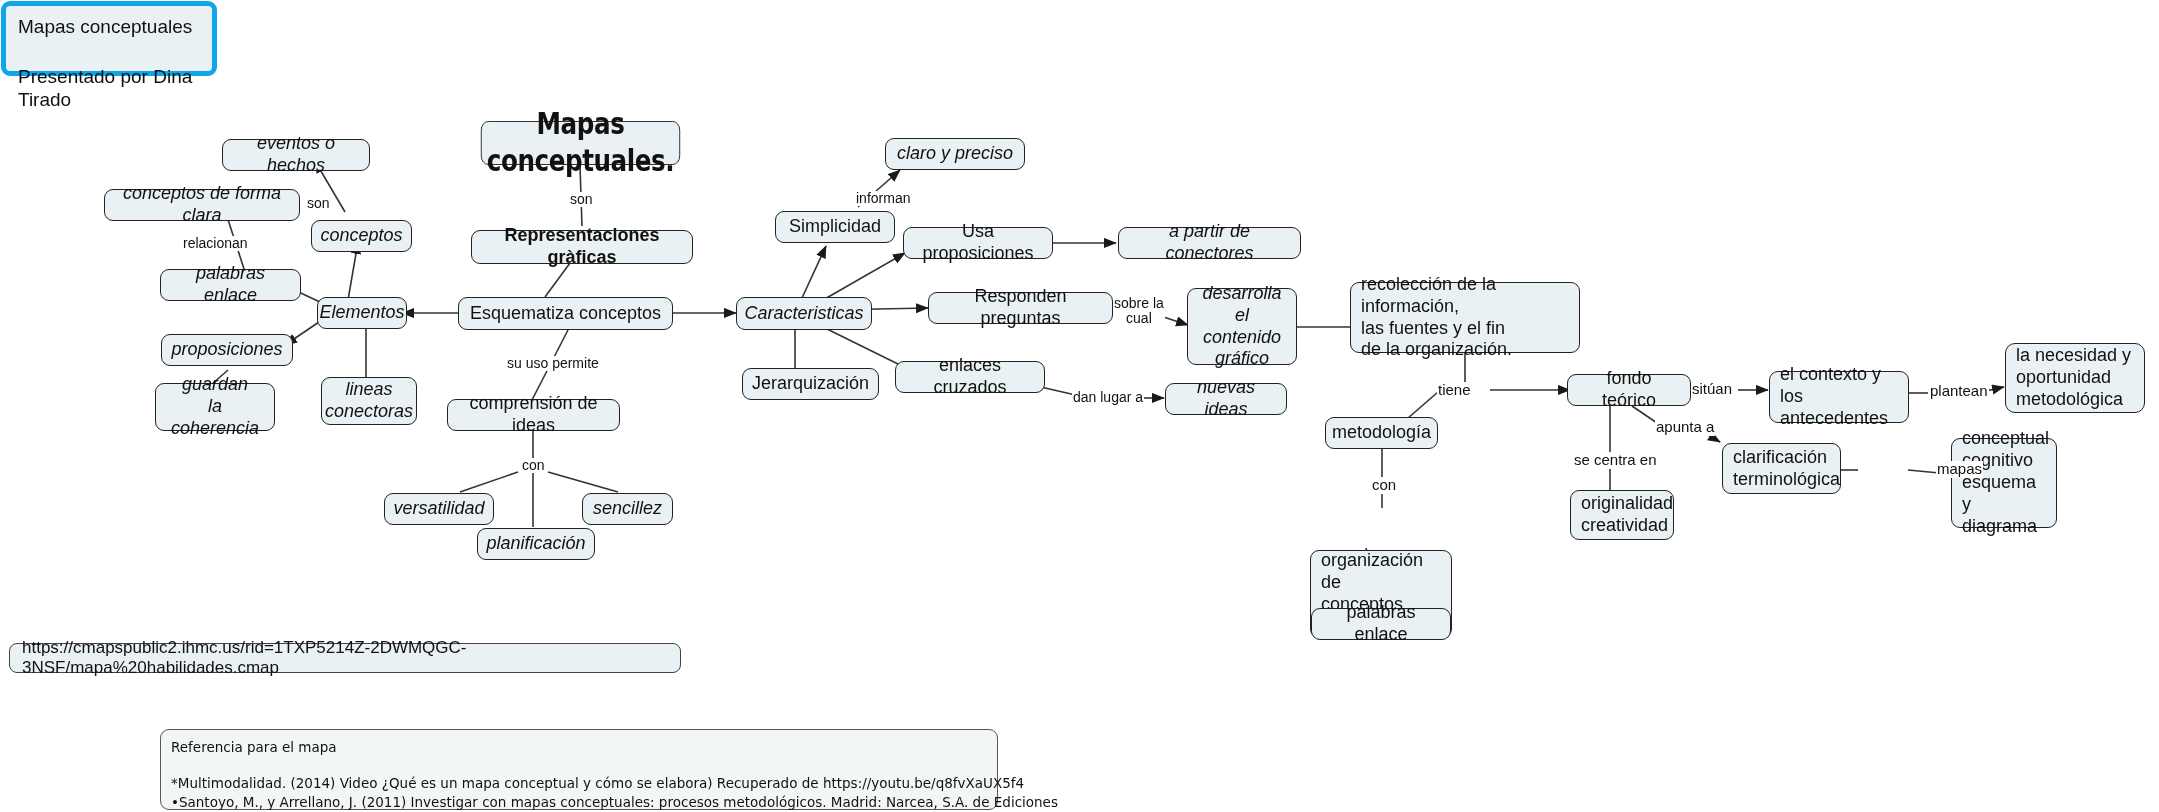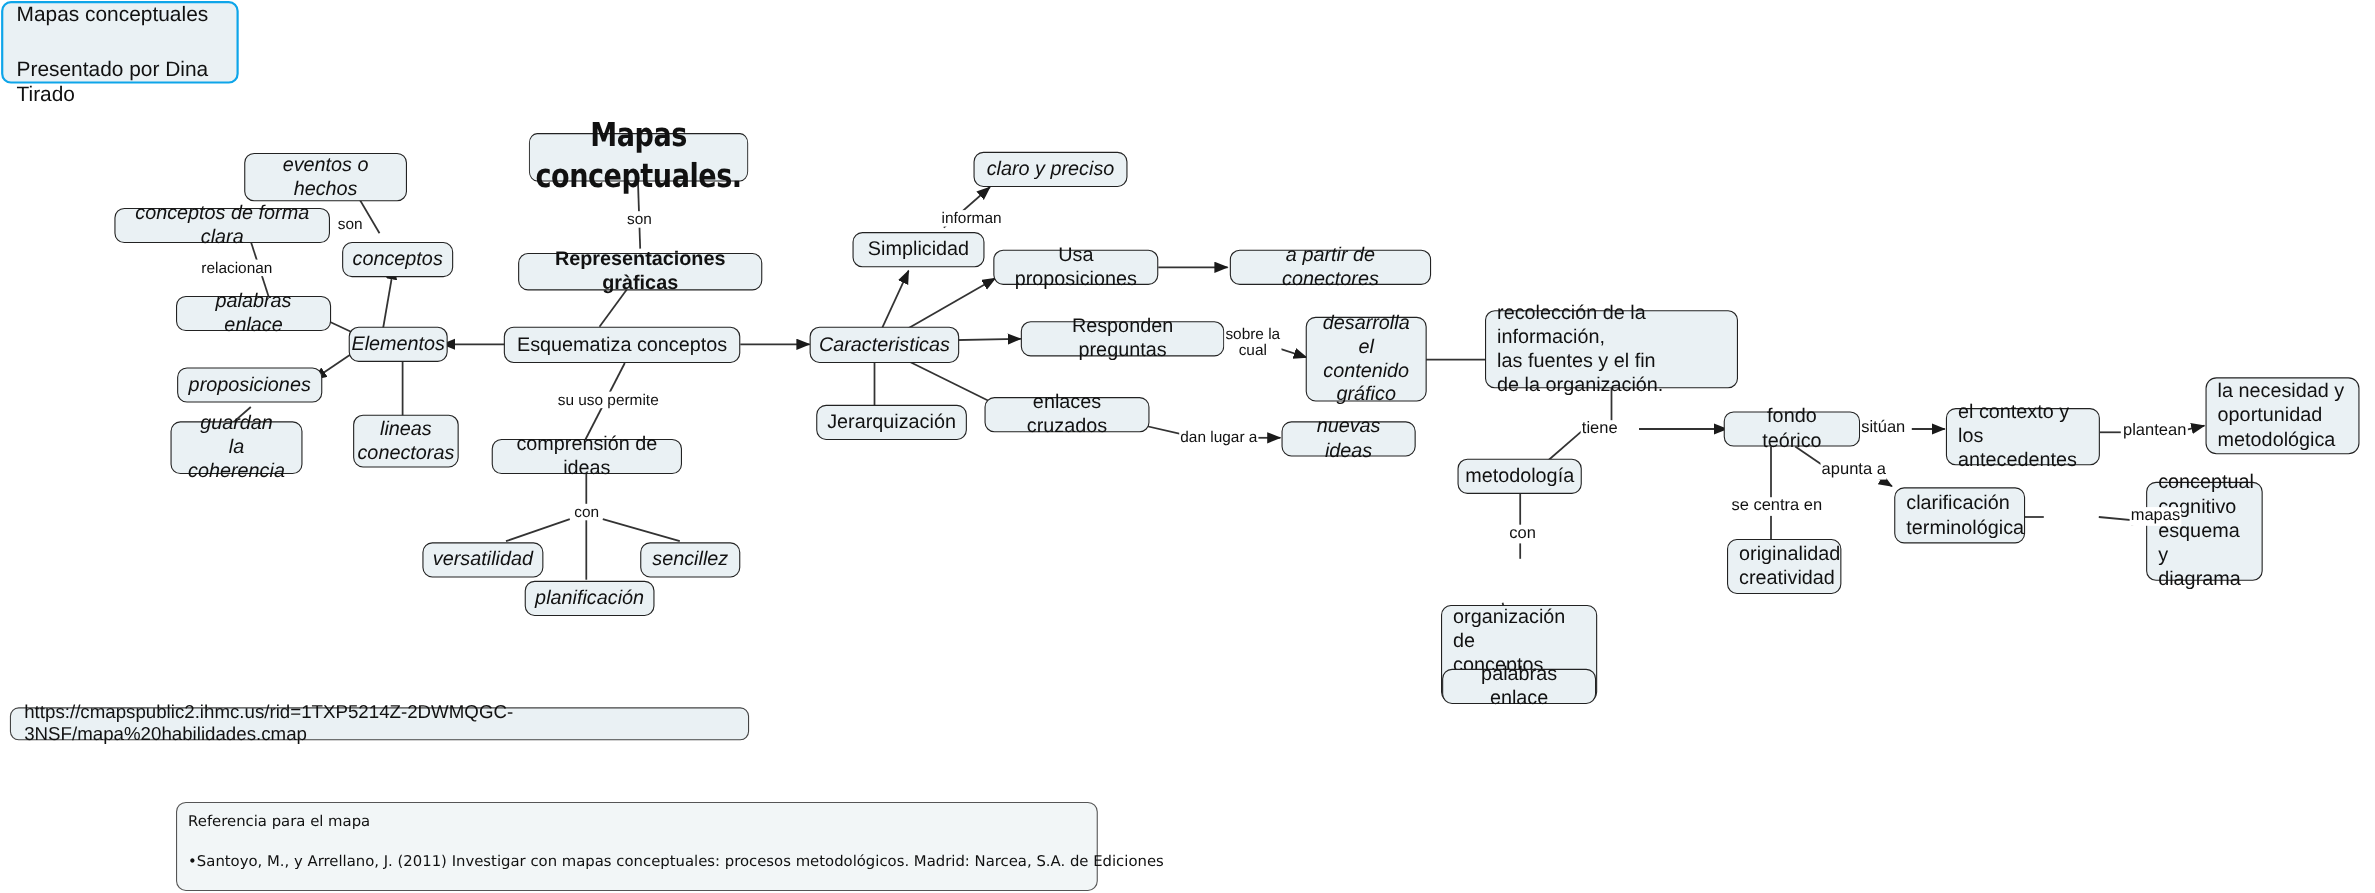--- a/index.html
+++ b/index.html
@@ -88,23 +88,23 @@
     color: #111;
     line-height: 1.45;
     margin-left: 17px;
   }
   .refbox .reftitle { margin-bottom: 16px; }
   .refbox .refline { white-space: pre; }
   .headerbox {
     position: absolute;
     z-index: 4;
     background: #eaf1f4;
-    border: 2px solid #0ea5e9;
+    border: 5px solid #0ea5e9;
     border-radius: 9px;
-    padding: 0 12px;
+    padding: 10px 12px;
     font-size: 19px;
     color: #111;
     line-height: 1.2;
   }
   .headerbox .l1 { margin-bottom: 27px; }
 </style>
 </head>
 <body>
 
 <div id="canvas">
@@ -194,21 +194,21 @@
     </g>
   </svg>
 
   <div class="headerbox" style="left:1px; top:1px; width:216px; height:75px;">
     <div class="l1">Mapas conceptuales</div>
     <div>Presentado por Dina Tirado</div>
   </div>
 
   <div class="node title title-wrap" style="left:459px; top:121px; width:243px; height:44px;">Mapas conceptuales.</div>
 
-  <div class="node ital" style="left:222px; top:139px; width:148px; height:44px;">eventos o hechos</div>
+  <div class="node ital" style="left:222px; top:139px; width:148px; height:32px;">eventos o hechos</div>
 
   <div class="node ital" style="left:104px; top:189px; width:196px; height:32px;">conceptos de forma clara</div>
 
   <div class="node ital" style="left:311px; top:220px; width:101px; height:32px;">conceptos</div>
 
   <div class="node ital" style="left:160px; top:269px; width:141px; height:32px;">palabras enlace</div>
 
   <div class="node ital" style="left:317px; top:297px; width:90px; height:32px;">Elementos</div>
 
   <div class="node ital" style="left:161px; top:334px; width:132px; height:32px;">proposiciones</div>
@@ -313,16 +313,17 @@
   <div class="linklabel" style="left:1573px; top:452px; font-size:15px;">se centra en</div>
 
   <div class="linklabel" style="left:1936px; top:461px; font-size:15px;">mapas</div>
 
   <div class="linklabel" style="left:1929px; top:383px; font-size:15px;">plantean</div>
 
   <div class="urlbar" style="left:9px; top:643px; width:672px; height:30px;">https://cmapspublic2.ihmc.us/rid=1TXP5214Z-2DWMQGC-3NSF/mapa%20habilidades.cmap</div>
 
   <div class="refbox" style="left:143px; top:729px; width:838px; height:81px;">
     <div class="reftitle">Referencia para el mapa</div>
+    <div class="refline">*Multimodalidad. (2014) Video ¿Qué es un mapa conceptual y cómo se elabora) Recuperado de https://youtu.be/q8fvXaUX5f4</div>
     <div class="refline">•Santoyo, M., y Arrellano, J. (2011) Investigar con mapas conceptuales: procesos metodológicos. Madrid: Narcea, S.A. de Ediciones</div>
   </div>
 
 </div>
 
 </body></html>

